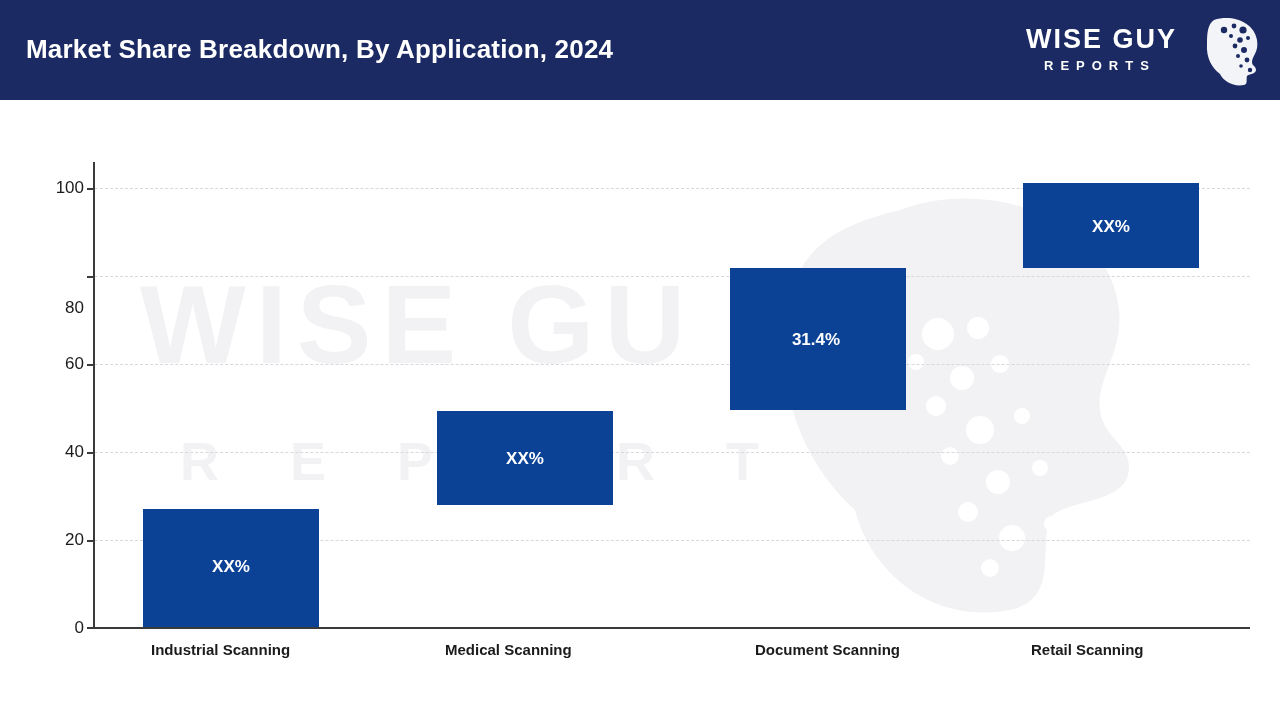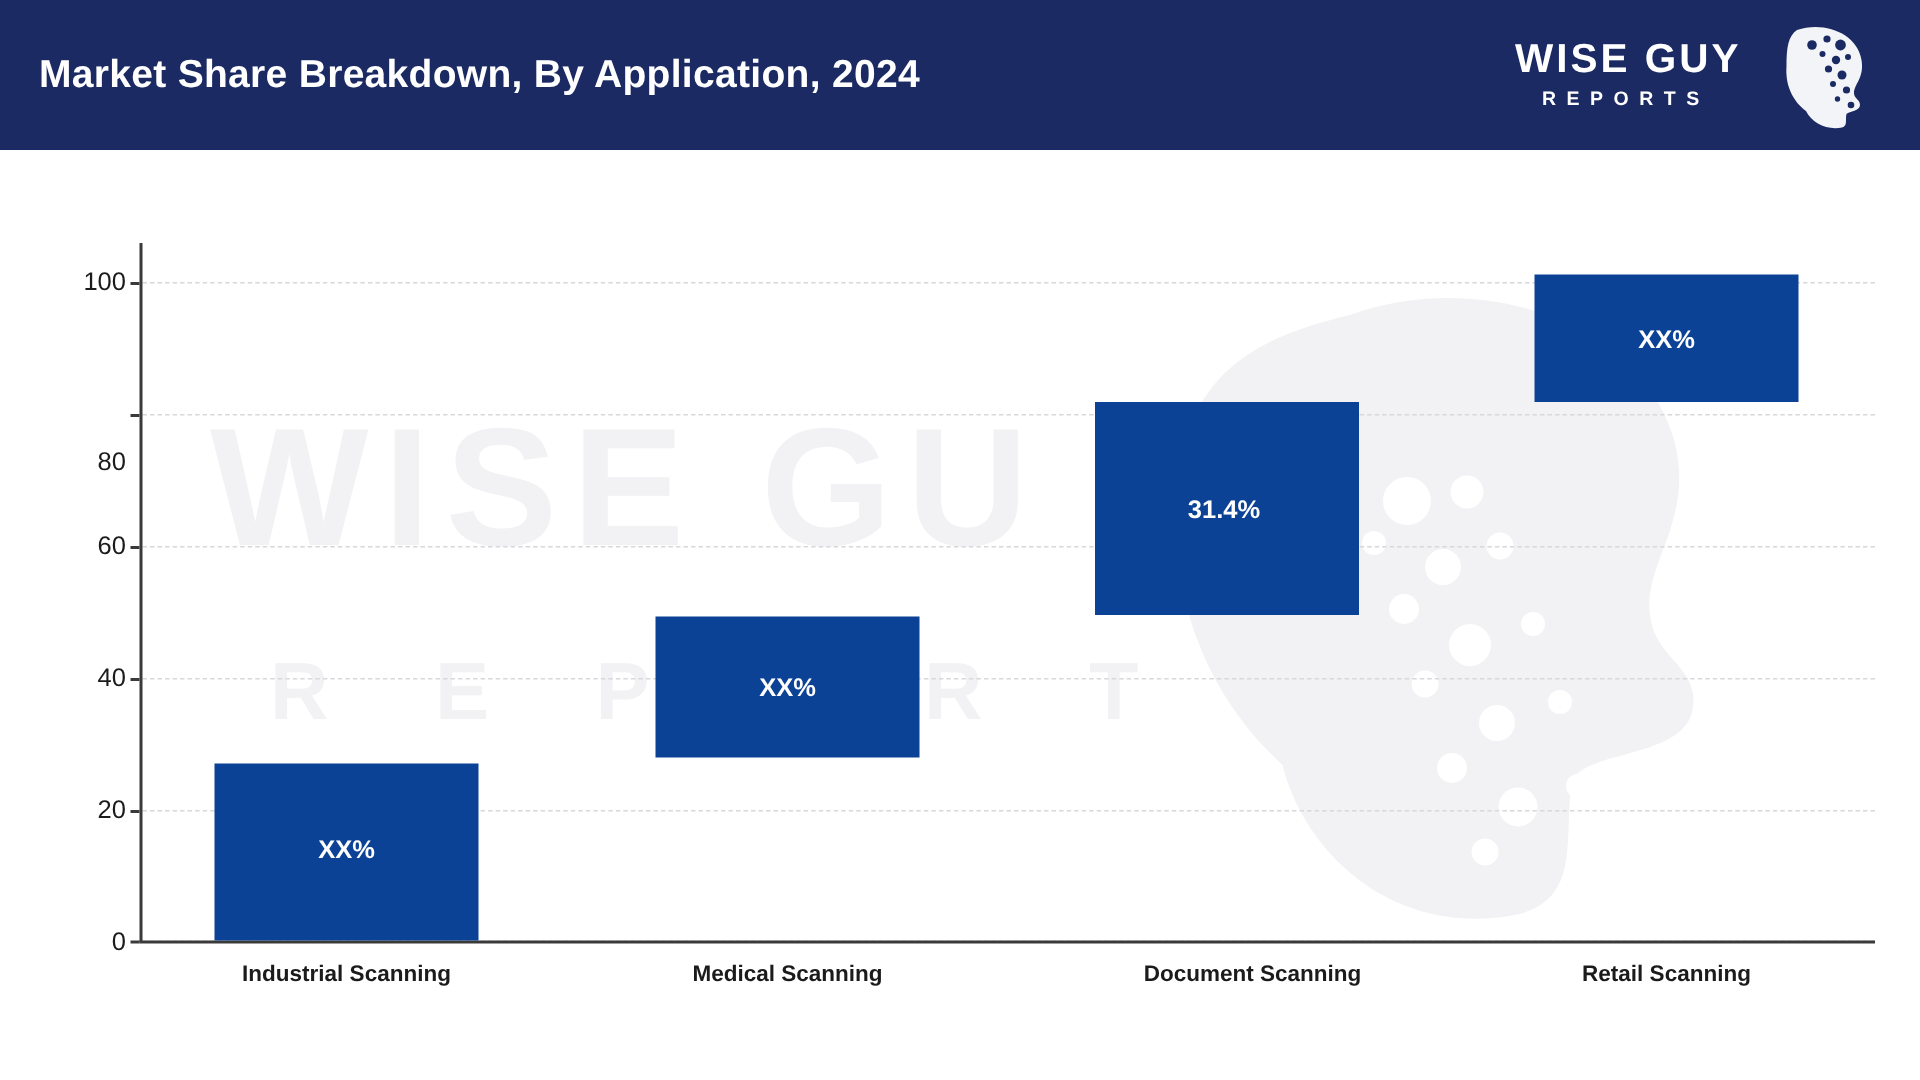--- a/index.html
+++ b/index.html
@@ -27,21 +27,21 @@
     position: absolute;
     left: 26px; top: 34px;
     font-size: 26px;
     font-weight: bold;
     color: #ffffff;
     letter-spacing: 0.2px;
     white-space: nowrap;
   }
   .logo {
     position: absolute;
-    right: 24px; top: 10px;
+    right: 8px; top: 10px;
     width: 250px; height: 80px;
   }
   .logo-wise {
     position: absolute;
     left: 4px; top: 14px;
     font-size: 27px;
     font-weight: bold;
     color: #ffffff;
     letter-spacing: 2px;
     white-space: nowrap;
@@ -141,21 +141,21 @@
     font-weight: bold;
     color: #ffffff;
     text-align: center;
     white-space: nowrap;
   }
   .cat-label {
     position: absolute;
     font-size: 15px;
     font-weight: bold;
     color: #1b1b1b;
-    text-align: center;
+    text-align: left;
     line-height: 20px;
   }
 </style>
 </head>
 <body>
 
 <div id="page">
 
   <div class="header">
     <div class="header-title">Market Share Breakdown, By Application, 2024</div>

